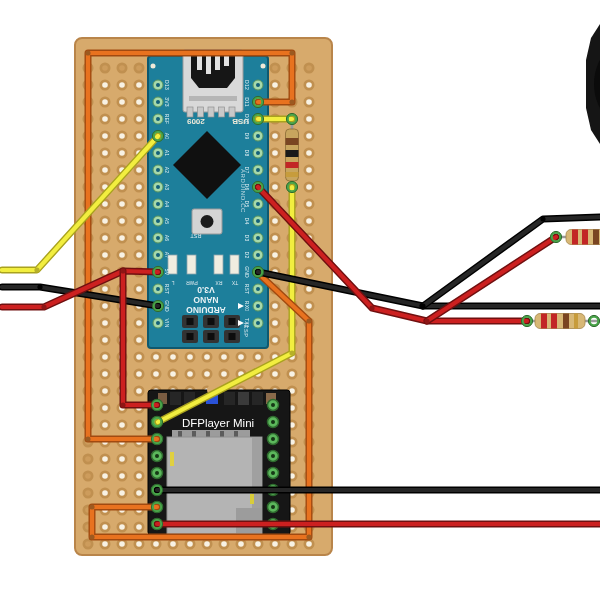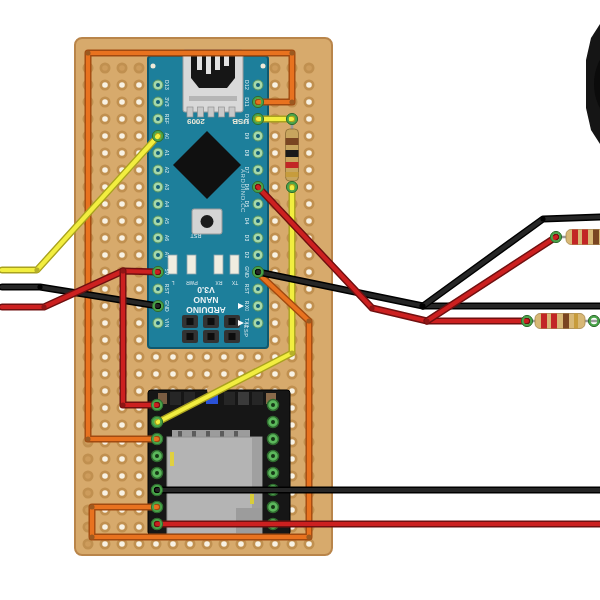--- a/index.html
+++ b/index.html
@@ -799,20 +799,21 @@
     <div>NANO</div>
     <div>V3.0</div>
   </div>
   <div class="lbl usb-txt" style="left:218px;top:121px;">
     <span>USB</span>
         <span>2009</span>
   </div>
   <div class="lbl tiny180" style="left:196px;top:236px;">RST</div>
   <div class="lbl tiny90" style="left:246px;top:330px;">ICSP</div>
   <div class="lbl brand90" style="left:243px;top:191px;">ARDUINO.CC</div>
+  <div class="lbl dfp-label">DFPlayer Mini</div>
   <div id="pin-labels">
         <div class="pinlab" style="left: 167px; top: 85px;">D13</div>
         <div class="pinlab" style="left: 247px; top: 85px;">D12</div>
         <div class="pinlab" style="left: 167px; top: 102px;">3V3</div>
         <div class="pinlab" style="left: 247px; top: 102px;">D11</div>
         <div class="pinlab" style="left: 167px; top: 119px;">REF</div>
         <div class="pinlab" style="left: 247px; top: 119px;">D10</div>
         <div class="pinlab" style="left: 167px; top: 136px;">A0</div>
         <div class="pinlab" style="left: 247px; top: 136px;">D9</div>
         <div class="pinlab" style="left: 167px; top: 153px;">A1</div>

